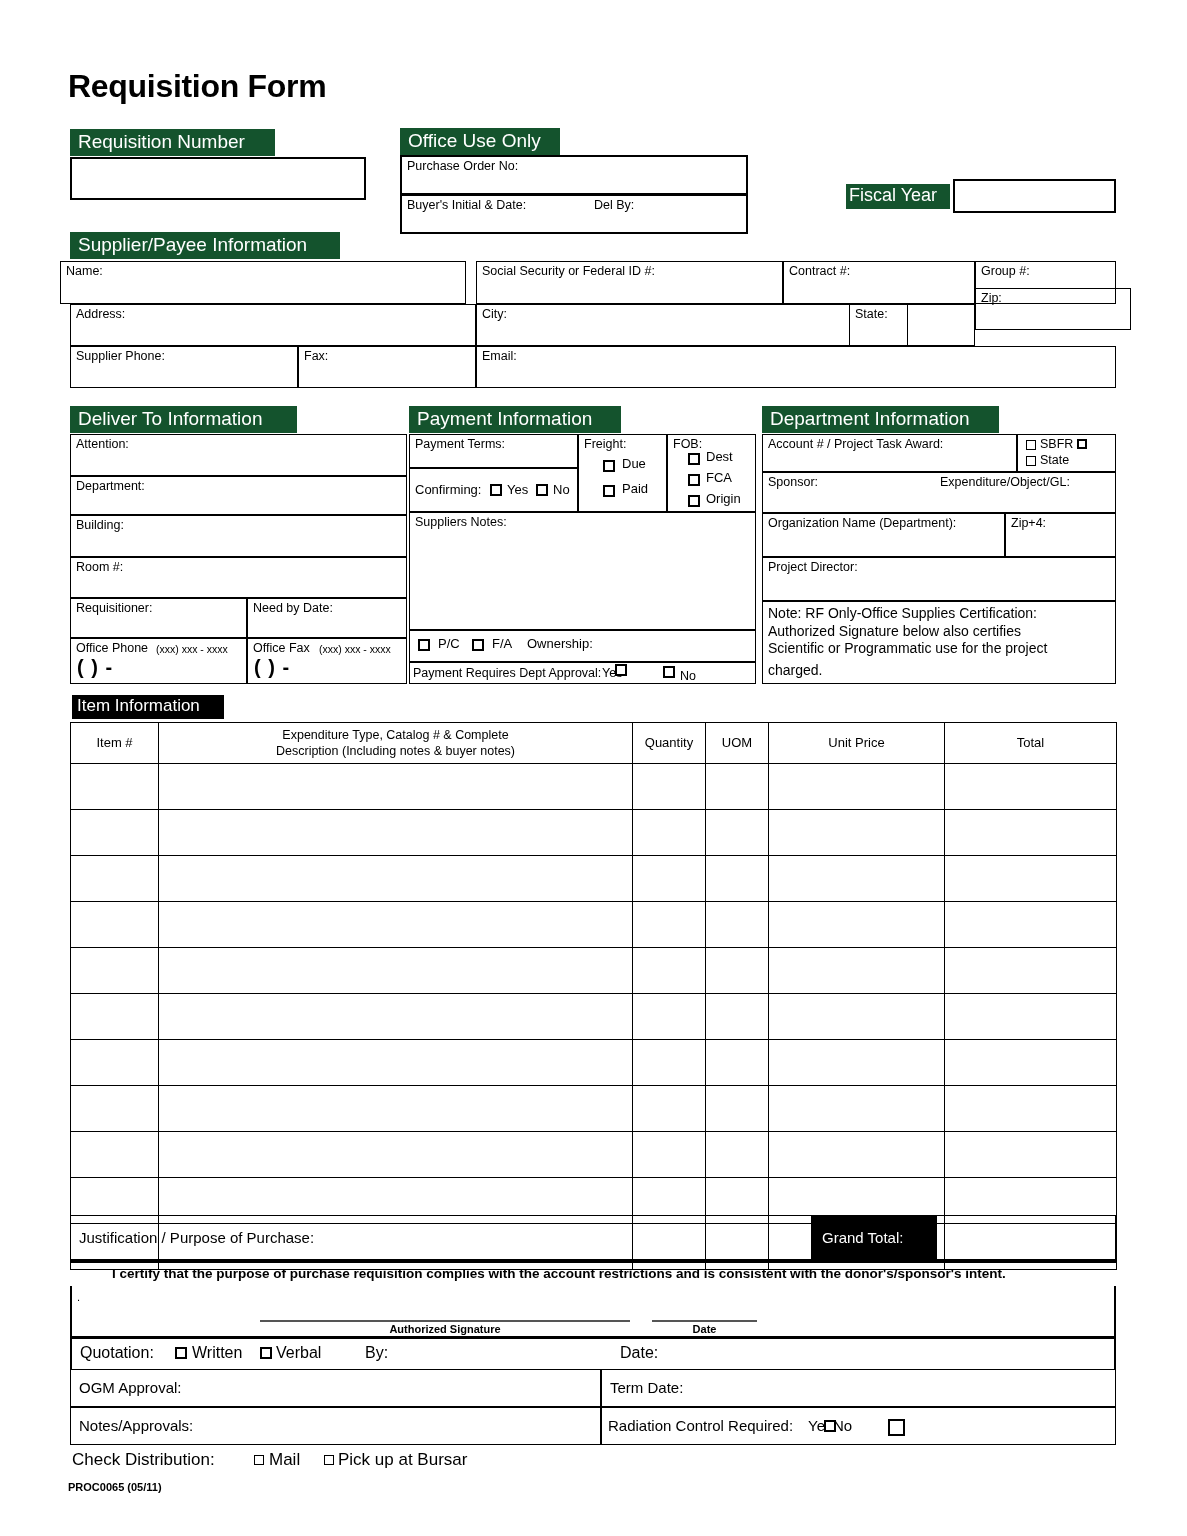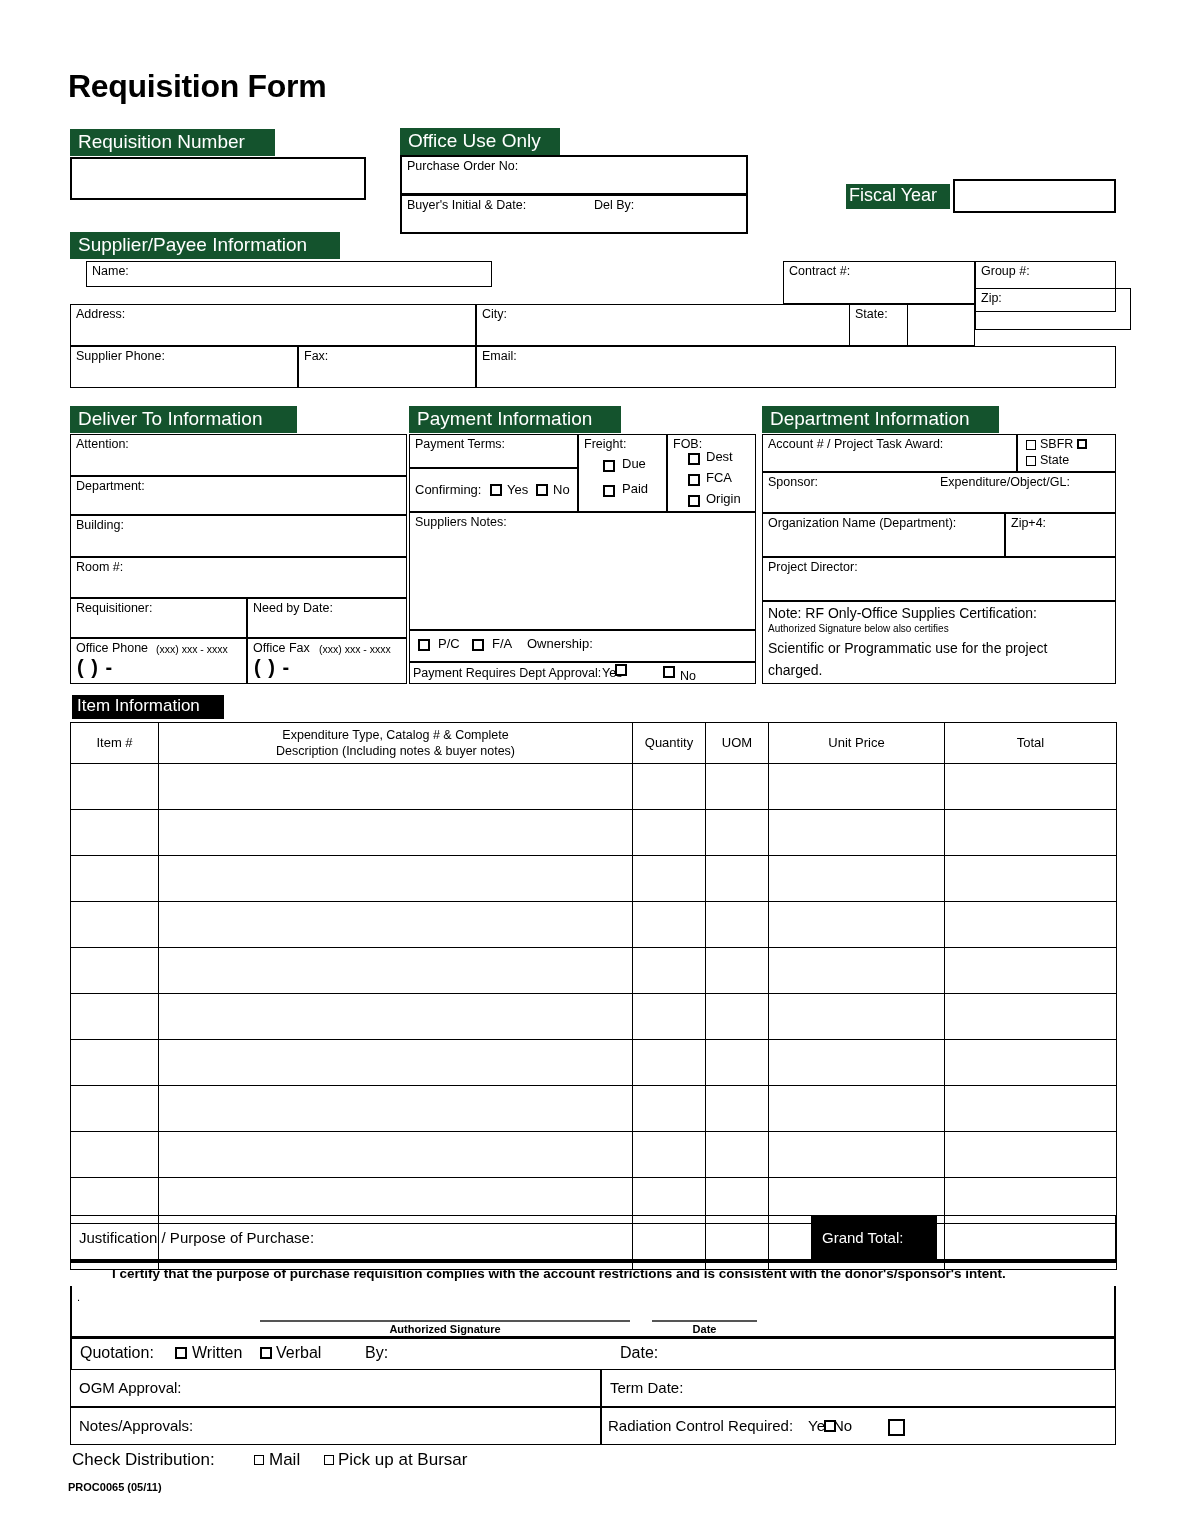--- a/index.html
+++ b/index.html
@@ -157,27 +157,30 @@
   <div class="abs box" style="left:400px; top:194px; width:348px; height:40px;">
     <span class="lbl">Buyer's Initial &amp; Date:</span>
     <span class="lbl-free" style="left:192px; top:2px;">Del By:</span>
   </div>
 
   <div class="abs banner" style="left:846px; top:184px; width:104px; height:25px; font-size:18px; padding:2px 2px 3px 3px;">Fiscal Year</div>
   <div class="abs box" style="left:953px; top:179px; width:163px; height:34px;"></div>
 
   <div class="abs banner" style="left:70px; top:232px; width:270px; height:27px;">Supplier/Payee Information</div>
 
-  <div class="cell box" style="left:86px; top:261px; width:406px; height:26px;">
+  <div class="cell box" style="left:60px; top:261px; width:406px; height:43px;">
     <span class="lbl">Name:</span>
+  </div>
+  <div class="cell box" style="left:476px; top:261px; width:307px; height:43px;">
+    <span class="lbl">Social Security or Federal ID #:</span>
   </div>
   <div class="cell box" style="left:783px; top:261px; width:192px; height:43px;">
     <span class="lbl">Contract #:</span>
   </div>
-  <div class="cell box" style="left:975px; top:261px; width:141px; height:51px;">
+  <div class="cell box" style="left:975px; top:261px; width:141px; height:43px;">
     <span class="lbl">Group #:</span>
   </div>
 
   <div class="cell box" style="left:70px; top:304px; width:406px; height:42px;">
     <span class="lbl">Address:</span>
   </div>
   <div class="cell box" style="left:476px; top:304px; width:432px; height:42px;">
     <span class="lbl">City:</span>
   </div>
   <div class="cell box" style="left:849px; top:304px; width:126px; height:42px;">
@@ -304,21 +307,21 @@
   <div class="cell box" style="left:1005px; top:513px; width:111px; height:44px;">
     <span class="lbl">Zip+4:</span>
   </div>
 
   <div class="cell box" style="left:762px; top:557px; width:354px; height:44px;">
     <span class="lbl">Project Director:</span>
   </div>
 
   <div class="cell box" style="left:762px; top:601px; width:354px; height:83px;">
     <span class="lbl-free" style="left:5px; top:3px; font-size:14px;">Note: RF Only-Office Supplies Certification:</span>
-    <span class="lbl-free" style="left:5px; top:21px; font-size:10px;">Authorized Signature below also certifies</span>
+    <span class="lbl-free" style="left:5px; top:21px; font-size:14px;">Authorized Signature below also certifies</span>
     <span class="lbl-free" style="left:5px; top:38px; font-size:14px;">Scientific or Programmatic use for the project</span>
     <span class="lbl-free" style="left:5px; top:60px; font-size:14px;">charged.</span>
   </div>
 
   <div class="abs banner-sm" style="left:72px; top:695px; width:152px; height:24px;">Item Information</div>
 
   <table id="item-table" style="left:70px; top:722px; width:1046px;">
     <colgroup>
       <col style="width:88px">
       <col style="width:474px">

